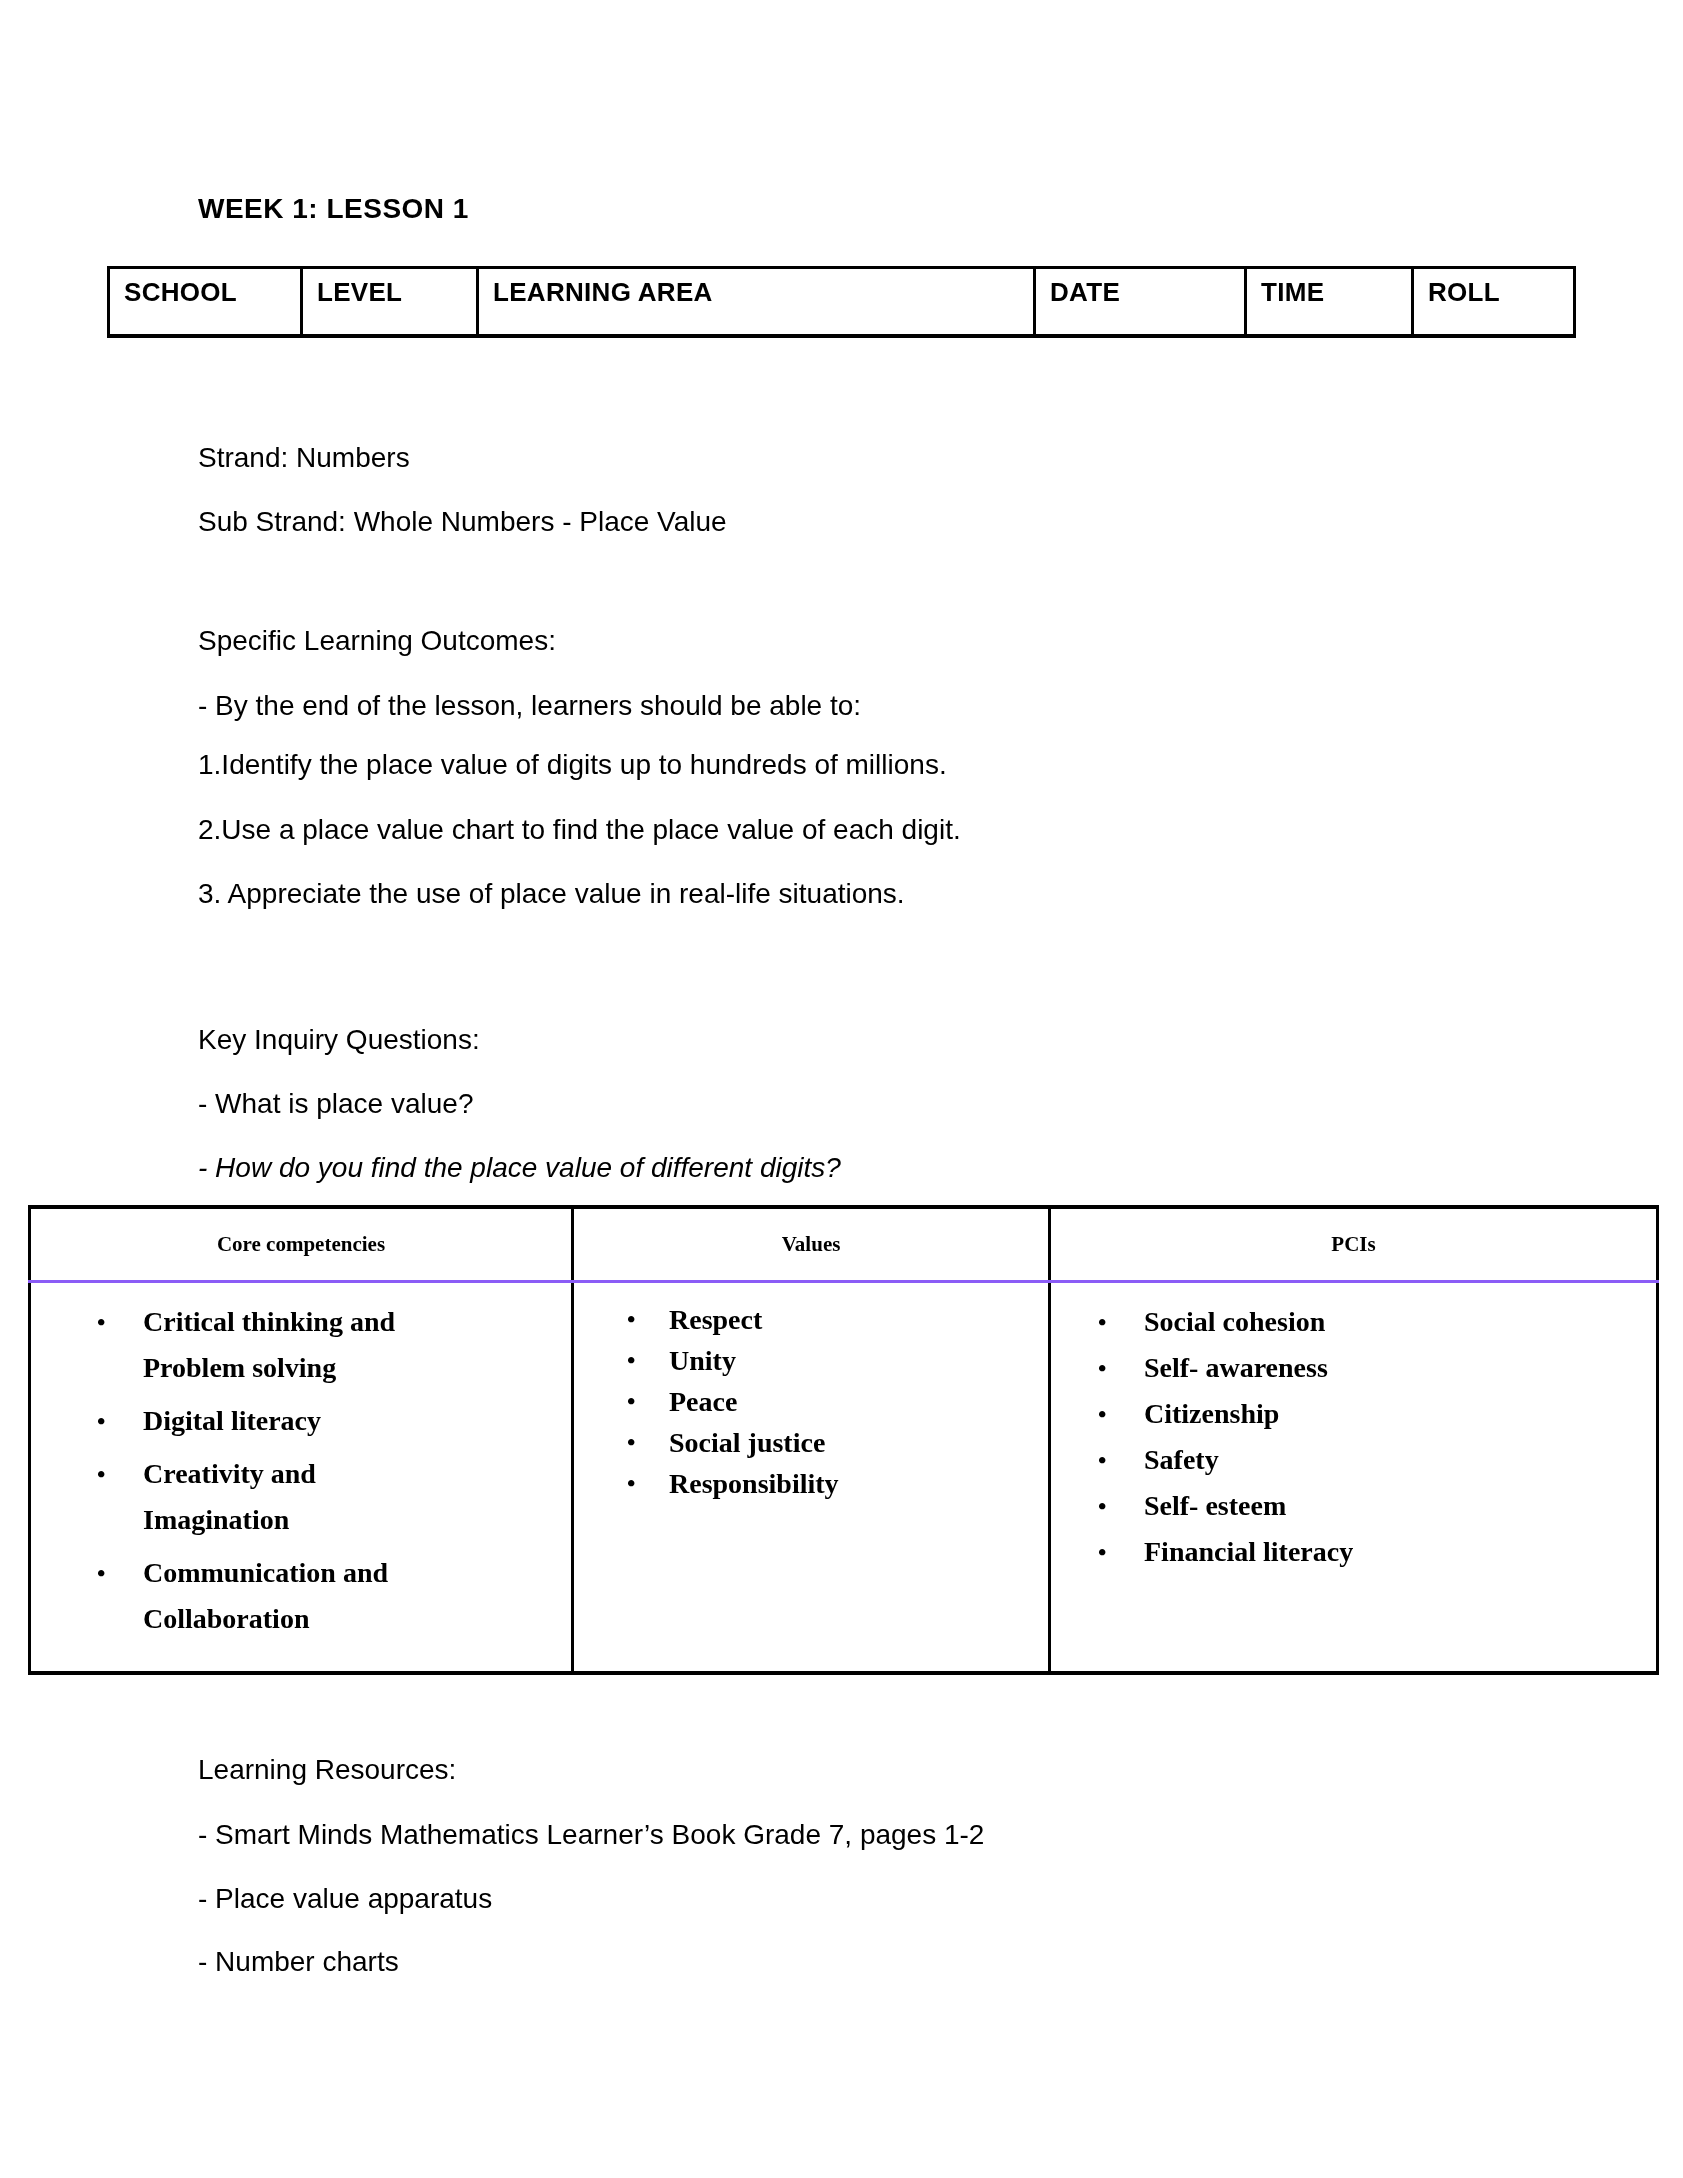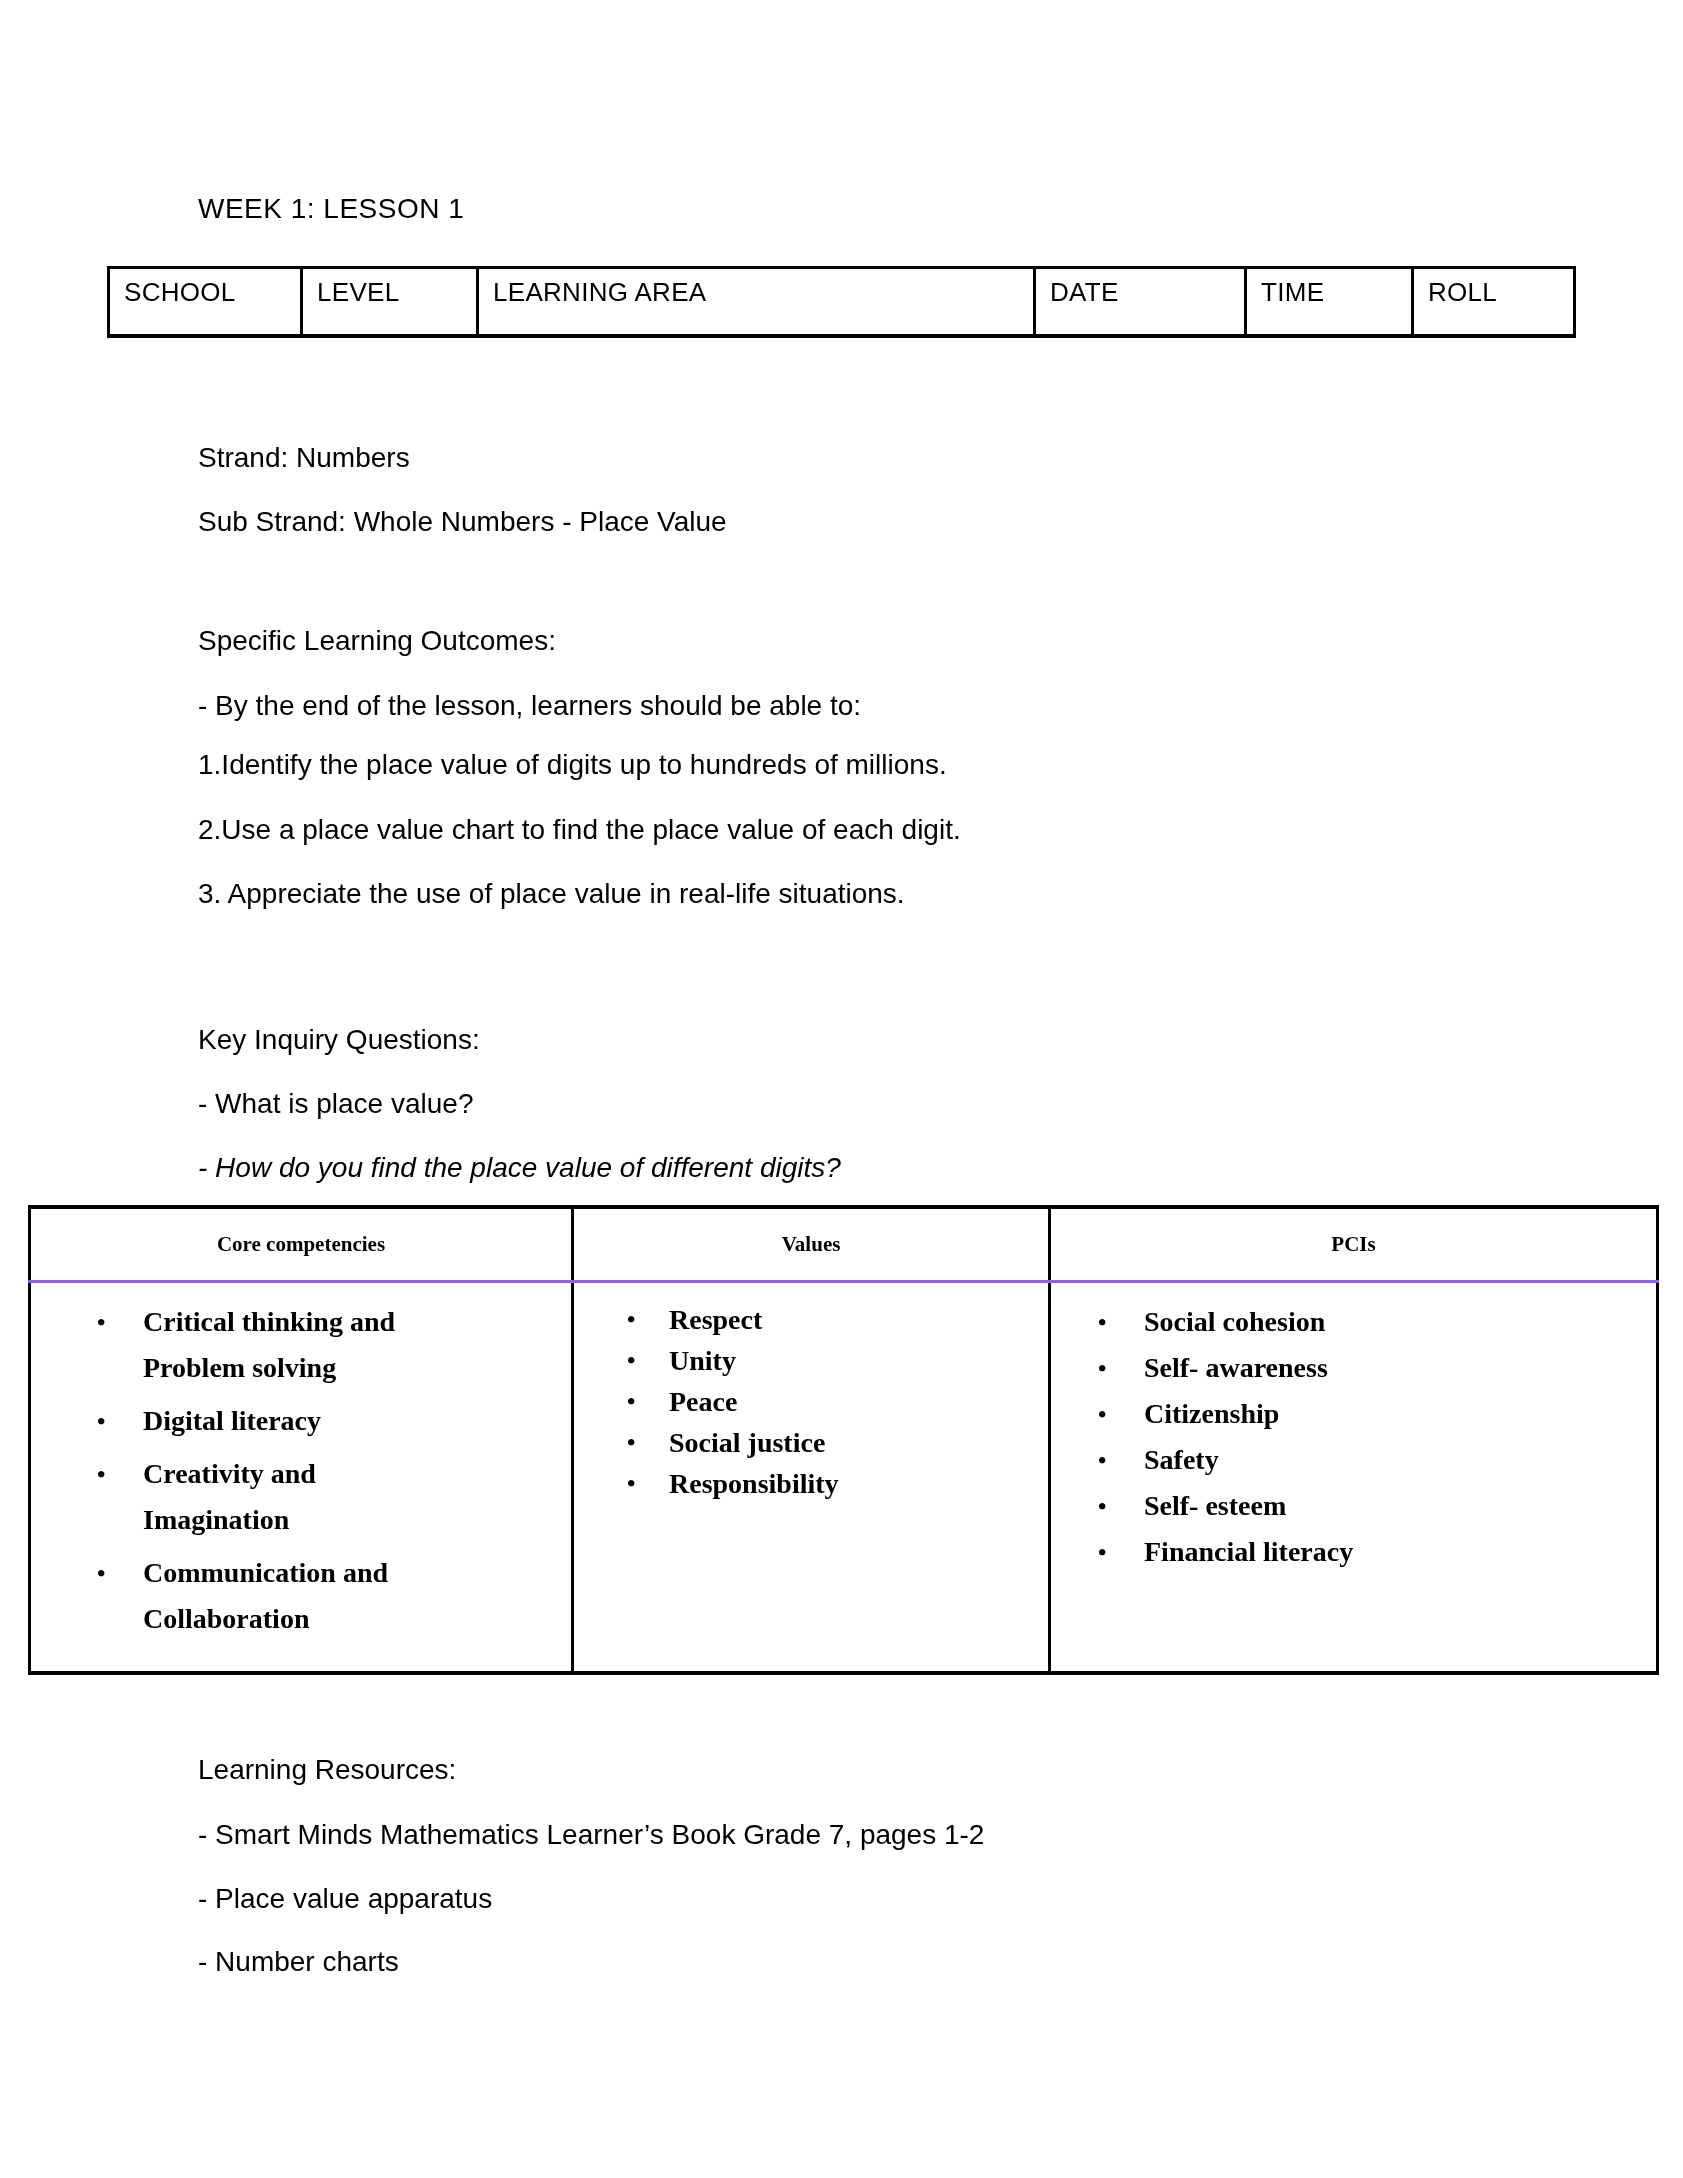--- a/index.html
+++ b/index.html
@@ -7,27 +7,27 @@
     width:1683px;height:2178px;position:relative;
     background:#ffffff;color:#000;
     font-family:"Liberation Sans",sans-serif;
     -webkit-font-smoothing:antialiased;
   }
   .abs{position:absolute;margin:0;}
   .body-line{font-size:28px;line-height:34px;white-space:pre-wrap;}
   .b{font-weight:normal;}
 
   
-  .title{left:198px;top:193px;font-size:28px;font-weight:normal;letter-spacing:0.5px;}
+  .title{left:198px;top:193px;font-size:28px;font-weight:bold;letter-spacing:0.5px;}
 
   
   table.info{
     left:107px;top:266px;width:1467px;
     border-collapse:collapse;table-layout:fixed;
-    font-size:26px;font-weight:normal;letter-spacing:0.3px;
+    font-size:26px;font-weight:bold;letter-spacing:0.3px;
   }
   table.info td{
     border:3px solid #000;vertical-align:top;
     padding:8px 10px 0 14px;white-space:pre-wrap;overflow:hidden;
   }
   table.info tr.hdr td{height:57px;border-bottom:4px solid #000;}
   table.info tr.val td{height:57px;padding-top:5px;}
   table.info td.c-grade{padding-left:26px;}
   table.info td.c-math{padding-left:48px;}
 

